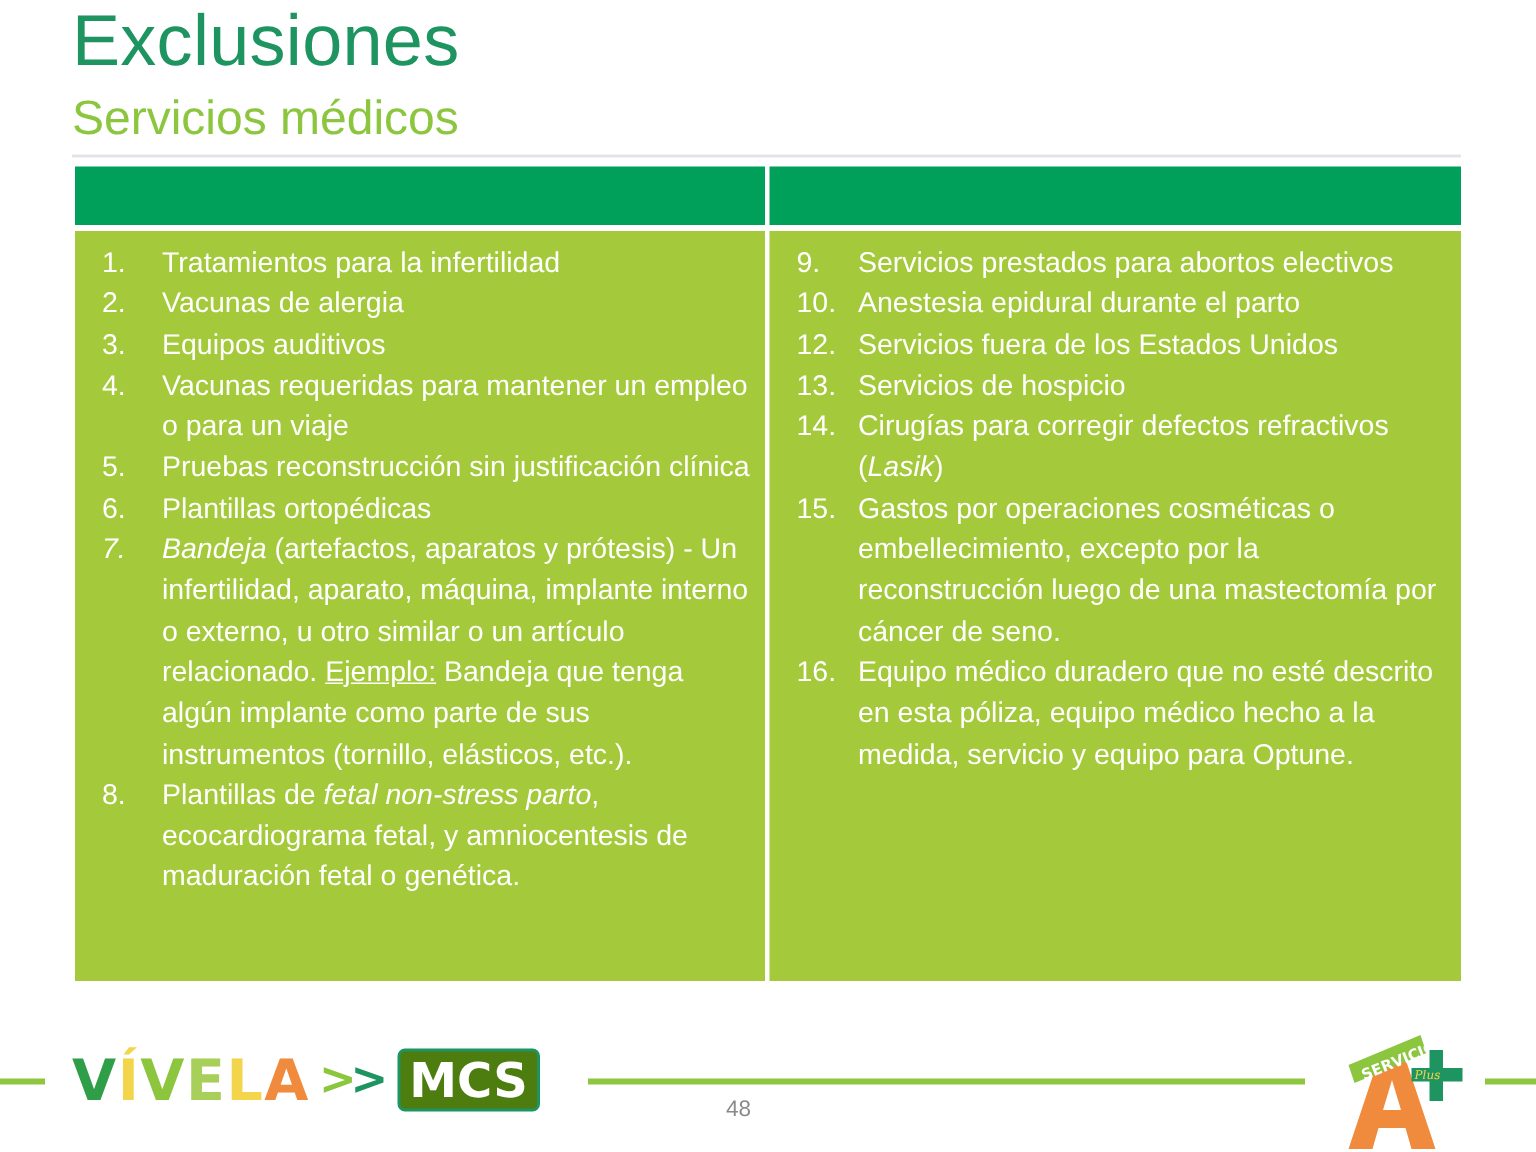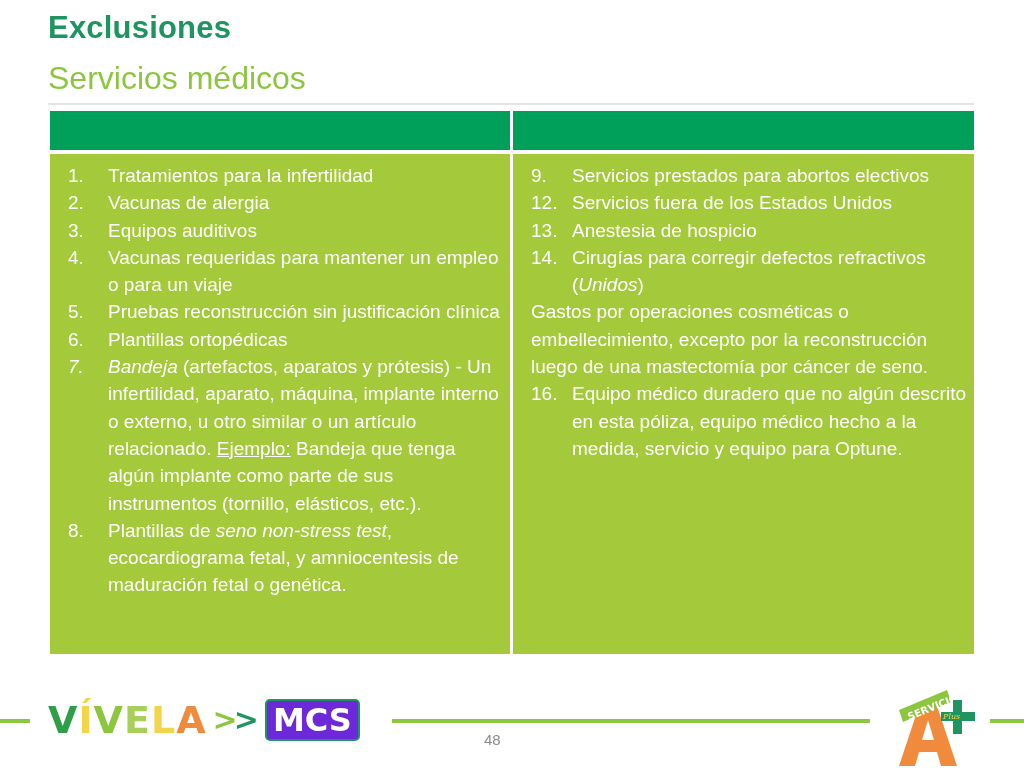--- a/index.html
+++ b/index.html
@@ -3,21 +3,21 @@
 <meta charset="utf-8">
 <style>
   html, body { margin: 0; padding: 0; }
   body {
     width: 1024px; height: 768px; position: relative; overflow: hidden;
     background: #ffffff;
     font-family: "Liberation Sans", "DejaVu Sans", sans-serif;
   }
   .title {
     position: absolute; left: 48px; top: 4px;
-    font-size: 31px; font-weight: bold; color: #1e9460; letter-spacing: 0.2px;
+    font-size: 48px; font-weight: normal; color: #1e9460; letter-spacing: 0.2px;
     line-height: 48px;
   }
   .subtitle {
     position: absolute; left: 48px; top: 58px;
     font-size: 32px; color: #8cc63f; line-height: 40px;
   }
   .rule {
     position: absolute; left: 48px; top: 103px; width: 926px; height: 2px;
     background: #e6e3e8;
   }
@@ -46,21 +46,21 @@
     position: absolute; height: 4px; background: #8dc63f; top: 719px;
   }
   .logo-vivela {
     position: absolute; left: 48px; top: 700px; height: 40px;
     font-family: "DejaVu Sans", sans-serif; font-weight: bold; font-size: 38px;
     line-height: 40px; letter-spacing: 1px; display: flex; align-items: center;
   }
   .logo-vivela span { display: inline-block; }
   .arrows { font-size: 30px; margin-left: 6px; letter-spacing: -4px; }
   .mcs-box {
-    margin-left: 10px; background: #6d28d9; color: #ffffff;
+    margin-left: 10px; background: #4d7c0f; color: #ffffff;
     border-radius: 5px; padding: 0 6px; font-size: 32px; line-height: 38px;
     border: 2px solid #1e9460; letter-spacing: 0px;
   }
   .page-num {
     position: absolute; left: 484px; top: 731px; font-size: 15px; color: #8a8a8a;
   }
   .aplus {
     position: absolute; left: 893px; top: 684px; width: 84px; height: 84px;
   }
 </style>
@@ -102,48 +102,53 @@
         <li>
           <span class="num">6.</span>
           <span class="txt">Plantillas ortopédicas</span>
         </li>
         <li>
           <span class="num it">7.</span>
           <span class="txt"><span class="it">Bandeja</span><span> (artefactos, aparatos y prótesis) - Un infertilidad, aparato, máquina, implante interno o externo, u otro similar o un artículo relacionado. </span><span class="ul">Ejemplo:</span><span> Bandeja que tenga algún implante como parte de sus instrumentos (tornillo, elásticos, etc.).</span></span>
         </li>
         <li>
           <span class="num">8.</span>
-          <span class="txt"><span>Plantillas de </span><span class="it">seno non-stress test</span><span>, ecocardiograma fetal, y amniocentesis de maduración fetal o genética.</span></span>
+          <span class="txt"><span>Plantillas de </span><span class="it">fetal non-stress parto</span><span>, ecocardiograma fetal, y amniocentesis de maduración fetal o genética.</span></span>
         </li>
       </ol>
     </div>
     <div class="body-cell right">
       <ol class="items">
         <li>
           <span class="num">9.</span>
           <span class="txt">Servicios prestados para abortos electivos</span>
         </li>
         <li>
+          <span class="num">10.</span>
+          <span class="txt">Anestesia epidural durante el parto</span>
+        </li>
+        <li>
           <span class="num">12.</span>
           <span class="txt">Servicios fuera de los Estados Unidos</span>
         </li>
         <li>
           <span class="num">13.</span>
-          <span class="txt">Anestesia de hospicio</span>
+          <span class="txt">Servicios de hospicio</span>
         </li>
         <li>
           <span class="num">14.</span>
-          <span class="txt"><span>Cirugías para corregir defectos refractivos (</span><span class="it">Unidos</span><span>)</span></span>
+          <span class="txt"><span>Cirugías para corregir defectos refractivos (</span><span class="it">Lasik</span><span>)</span></span>
         </li>
         <li>
+          <span class="num">15.</span>
           <span class="txt">Gastos por operaciones cosméticas o embellecimiento, excepto por la reconstrucción luego de una mastectomía por cáncer de seno.</span>
         </li>
         <li>
           <span class="num">16.</span>
-          <span class="txt">Equipo médico duradero que no algún descrito en esta póliza,  equipo médico hecho a la medida, servicio y equipo para Optune.</span>
+          <span class="txt">Equipo médico duradero que no esté descrito en esta póliza,  equipo médico hecho a la medida, servicio y equipo para Optune.</span>
         </li>
       </ol>
     </div>
   </div>
 </div>
 
 <div class="footer-line" style="left:0; width:30px;"></div>
 <div class="footer-line" style="left:392px; width:478px;"></div>
 <div class="footer-line" style="left:990px; width:34px;"></div>
 

